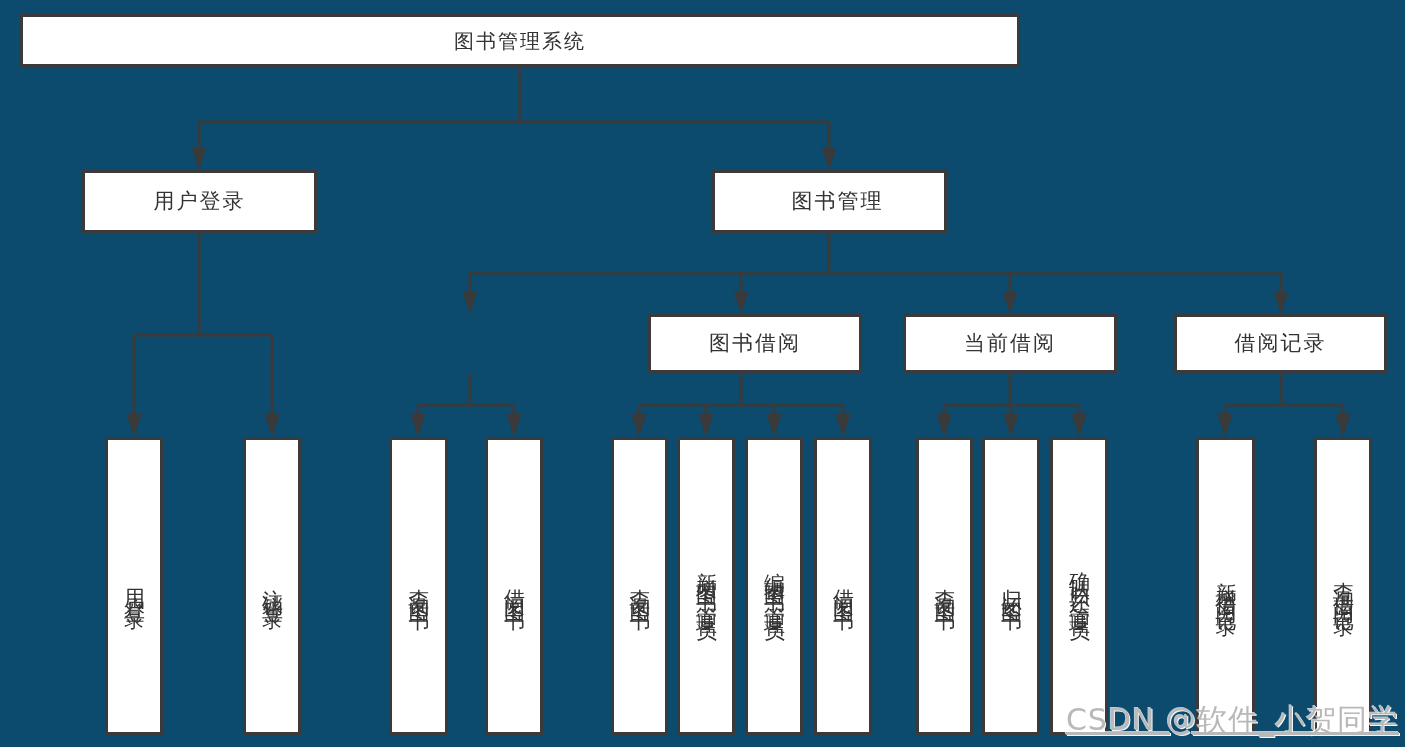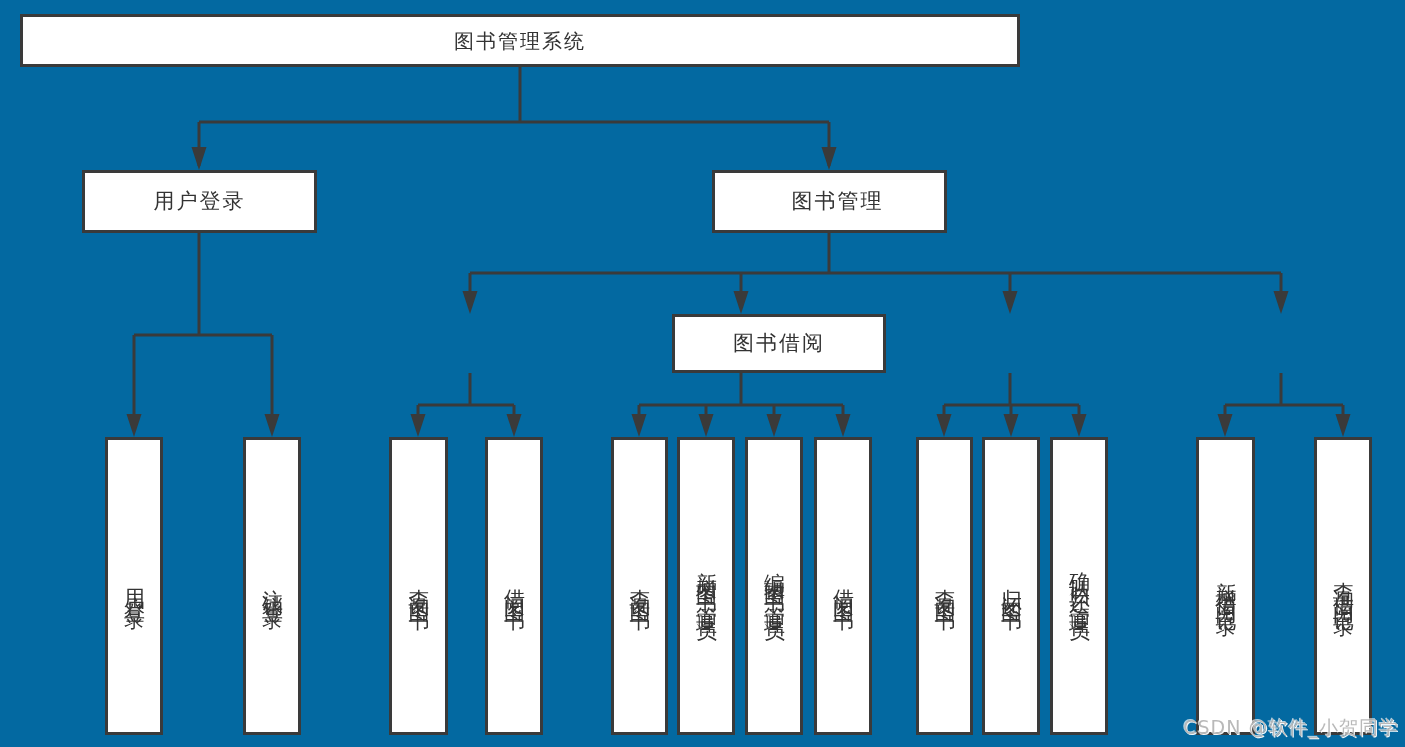--- a/index.html
+++ b/index.html
@@ -1,20 +1,20 @@
 <!DOCTYPE html>
 <html><head>
 <meta charset="utf-8">
 <style>
   html, body { margin: 0; padding: 0; background: #ffffff; }
   #canvas {
     position: relative;
     width: 1405px;
     height: 747px;
-    background: #0369a1;
+    background: #0c4a6e;
     overflow: hidden;
     font-family: "DejaVu Sans", sans-serif;
   }
   #wires {
     position: absolute;
     left: 0; top: 0;
     width: 1405px; height: 747px;
     pointer-events: none;
   }
   .node {
@@ -34,25 +34,26 @@
   .v {
     writing-mode: vertical-rl;
     text-orientation: mixed;
     font-size: 21px;
     letter-spacing: 7px;
   }
   .watermark {
     position: absolute;
     right: 6px;
     bottom: 6px;
-    font-size: 19px;
+    font-size: 30px;
     letter-spacing: 1px;
     color: #b9b9b9;
     text-shadow: 1px 1px 0 rgba(255,255,255,0.95), -1px -1px 0 rgba(255,255,255,0.7);
     white-space: nowrap;
+    text-decoration: underline;
   }
 </style>
 </head>
 <body>
 
 <div id="canvas">
 
   <svg id="wires" viewBox="0 0 1405 747" aria-hidden="true">
     <g stroke="#3a3a3a" stroke-width="3" fill="none">
 
@@ -119,21 +120,23 @@
       <polygon points="1225,437 1217.5,414 1232.5,414"></polygon>
       <polygon points="1343,437 1335.5,414 1350.5,414"></polygon>
     </g>
   </svg>
 
   <div class="node h root-node" style="left:20px; top:14px; width:1000px; height:53px;">图书管理系统</div>
 
   <div class="node h" style="left:82px; top:170px; width:235px; height:63px;">用户登录</div>
   <div class="node h" style="left:712px; top:170px; width:235px; height:63px;padding-left:16px;">图书管理</div>
 
-  <div class="node h" style="left:672px; top:314px; width:214px; height:59px;">图书借阅</div>
+  <div class="node h" style="left:648px; top:314px; width:214px; height:59px;">图书借阅</div>
+  <div class="node h" style="left:903px; top:314px; width:214px; height:59px;">当前借阅</div>
+  <div class="node h" style="left:1174px; top:314px; width:213px; height:59px;">借阅记录</div>
 
   <div class="node v" style="left:105px; top:437px; width:58px; height:298px;">用户登录</div>
   <div class="node v" style="left:243px; top:437px; width:58px; height:298px;">注销登录</div>
 
   <div class="node v" style="left:389px; top:437px; width:59px; height:298px;">查询图书</div>
   <div class="node v" style="left:485px; top:437px; width:58px; height:298px;">借阅图书</div>
 
   <div class="node v" style="left:611px; top:437px; width:57px; height:298px;">查询图书</div>
   <div class="node v" style="left:677px; top:437px; width:58px; height:298px;">新增图书（管理员）</div>
   <div class="node v" style="left:745px; top:437px; width:58px; height:298px;">编辑图书（管理员）</div>

